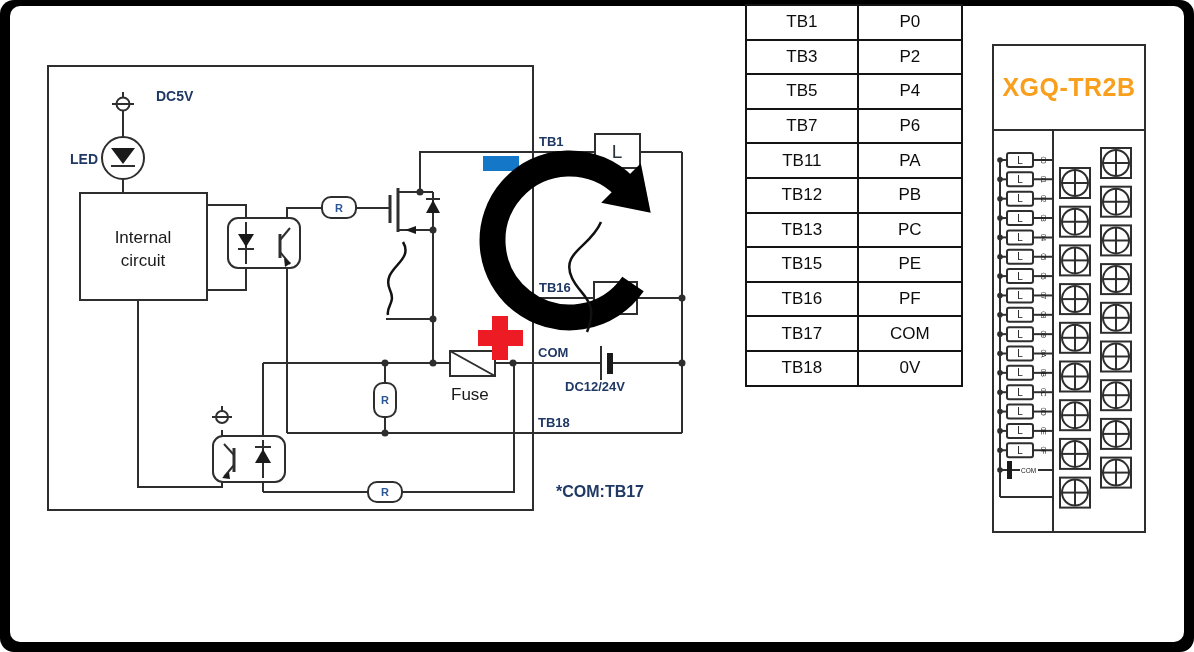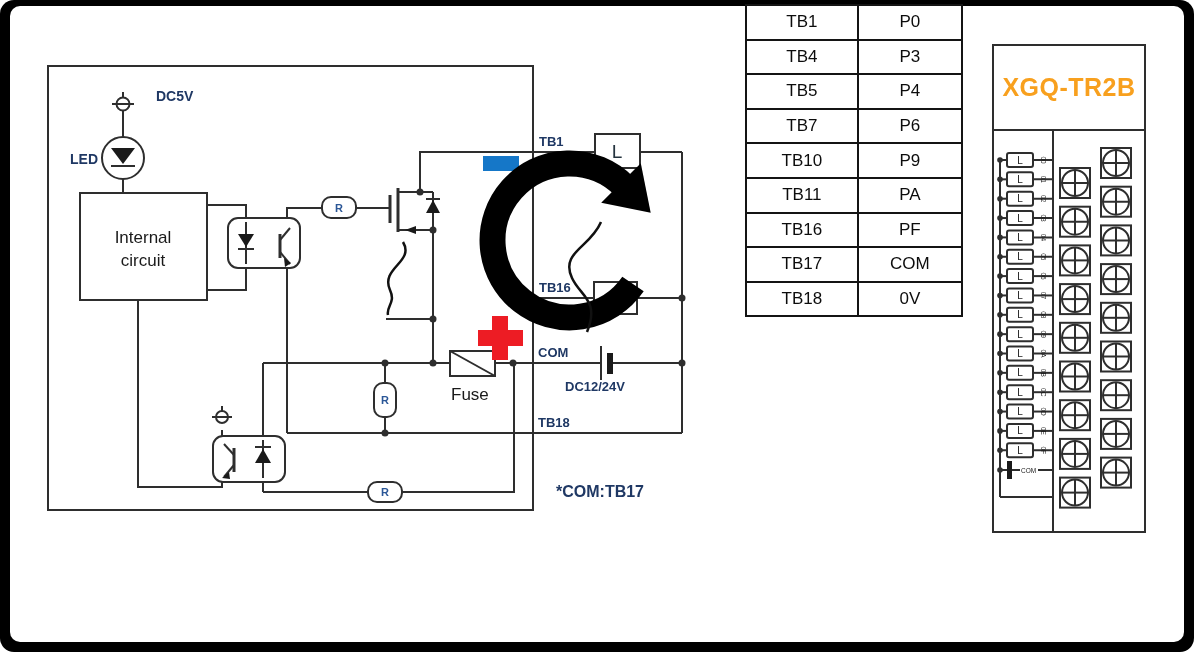--- a/index.html
+++ b/index.html
@@ -360,38 +360,46 @@
   </svg>
 
   <div class="tablewrap">
     <table class="tmap">
       <tbody>
           <tr>
             <td>TB1</td>
             <td>P0</td>
           </tr>
           <tr>
-            <td>TB4</td>
-            <td>P3</td>
+            <td>TB3</td>
+            <td>P2</td>
           </tr>
           <tr>
             <td>TB5</td>
             <td>P4</td>
           </tr>
           <tr>
             <td>TB7</td>
             <td>P6</td>
           </tr>
           <tr>
-            <td>TB10</td>
-            <td>P9</td>
-          </tr>
-          <tr>
             <td>TB11</td>
             <td>PA</td>
+          </tr>
+          <tr>
+            <td>TB12</td>
+            <td>PB</td>
+          </tr>
+          <tr>
+            <td>TB13</td>
+            <td>PC</td>
+          </tr>
+          <tr>
+            <td>TB15</td>
+            <td>PE</td>
           </tr>
           <tr>
             <td>TB16</td>
             <td>PF</td>
           </tr>
           <tr>
             <td>TB17</td>
             <td>COM</td>
           </tr>
           <tr>

